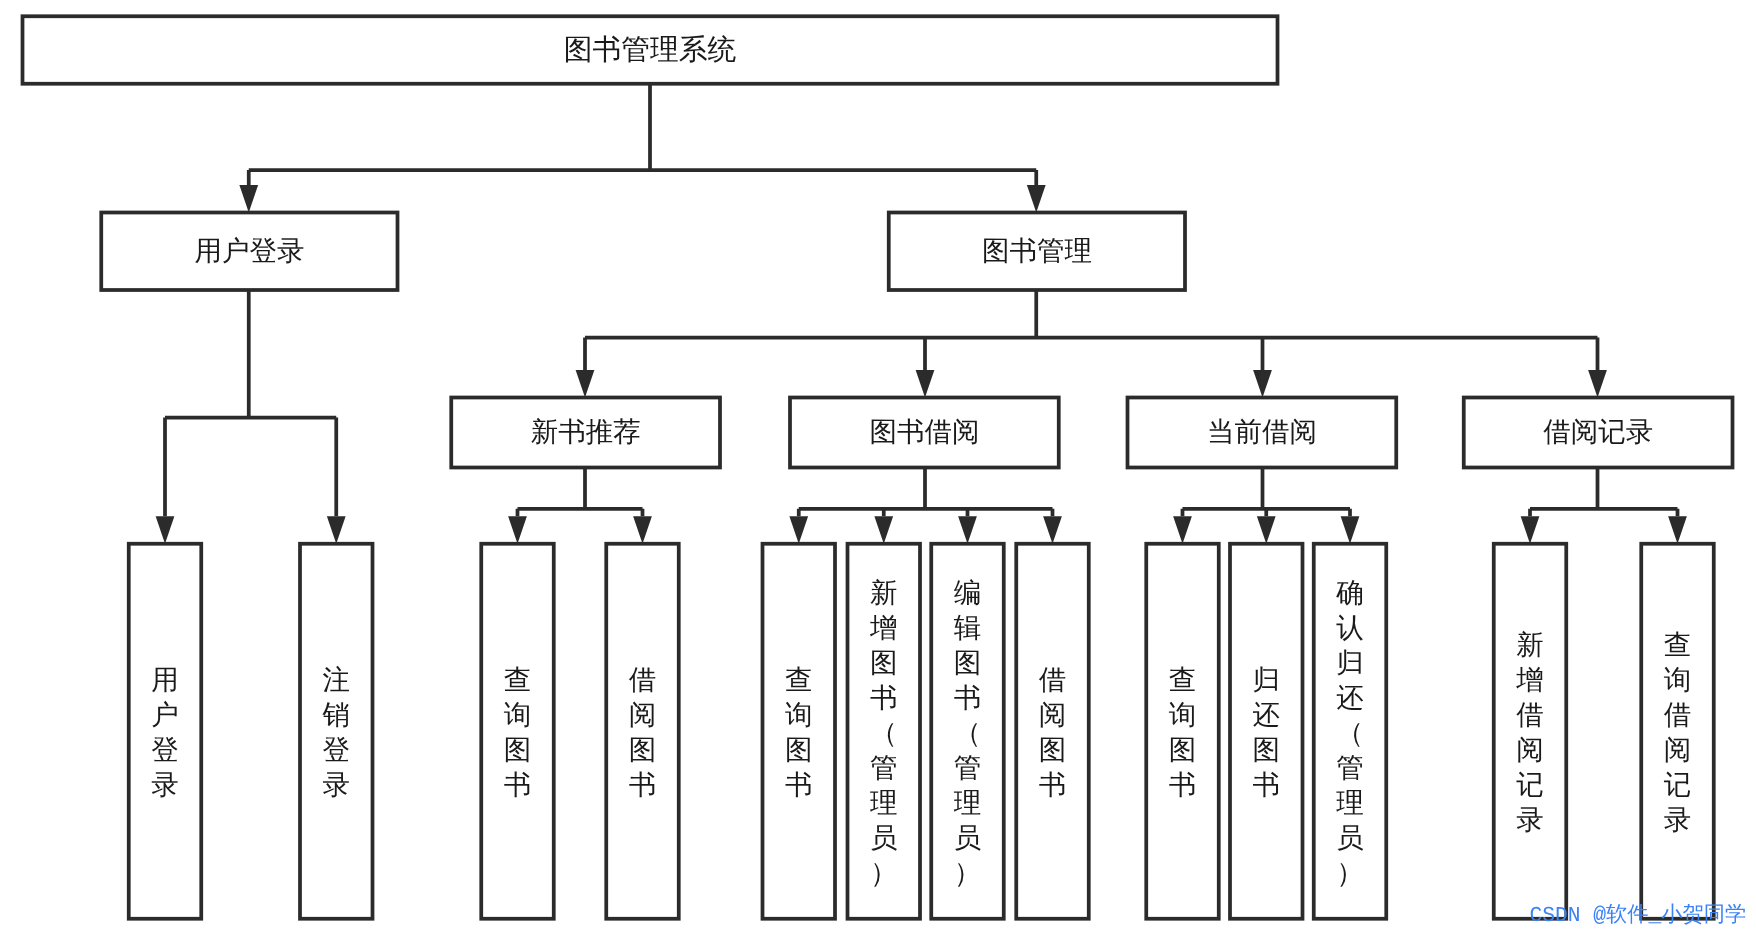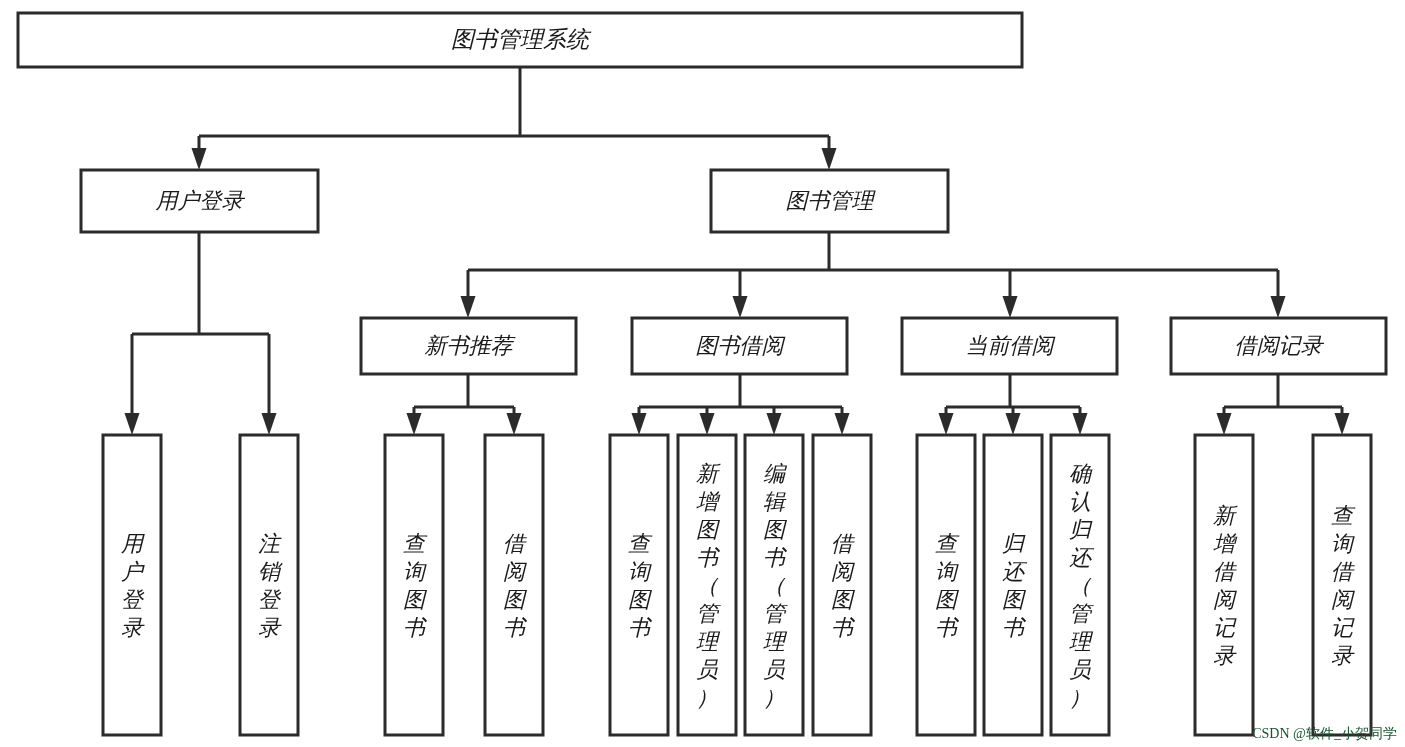--- a/index.html
+++ b/index.html
@@ -13,21 +13,20 @@
     position: relative;
     font-family: "Liberation Sans", "DejaVu Sans", sans-serif;
     overflow: hidden;
   }
   #diagram-root {
     position: absolute;
     left: 0;
     top: 0;
     width: 1253px;
     height: 747px;
-    font-style: italic;
   }
   .node-box {
     fill: #ffffff;
     stroke: #2b2b2b;
     stroke-width: 3;
   }
   .node-label-h {
     font-family: "Liberation Sans", "DejaVu Sans", sans-serif;
     font-size: 22px;
     fill: #1a1a1a;
@@ -50,23 +49,23 @@
     stroke-linecap: butt;
   }
   .arrow-head {
     fill: #2b2b2b;
     stroke: none;
   }
   .watermark {
     position: absolute;
     right: 8px;
     bottom: 4px;
-    font-family: Liberation Serif, serif;
-    font-size: 14px;
-    color: #14532d;
+    font-family: Liberation Mono, monospace;
+    font-size: 17px;
+    color: #3b82f6;
     white-space: nowrap;
     user-select: none;
   }
 </style>
 </head>
 <body>
 
 <div id="diagram-root">
   <svg id="diagram-svg" width="1405" height="747" viewBox="0 0 1405 747">
       <g>

